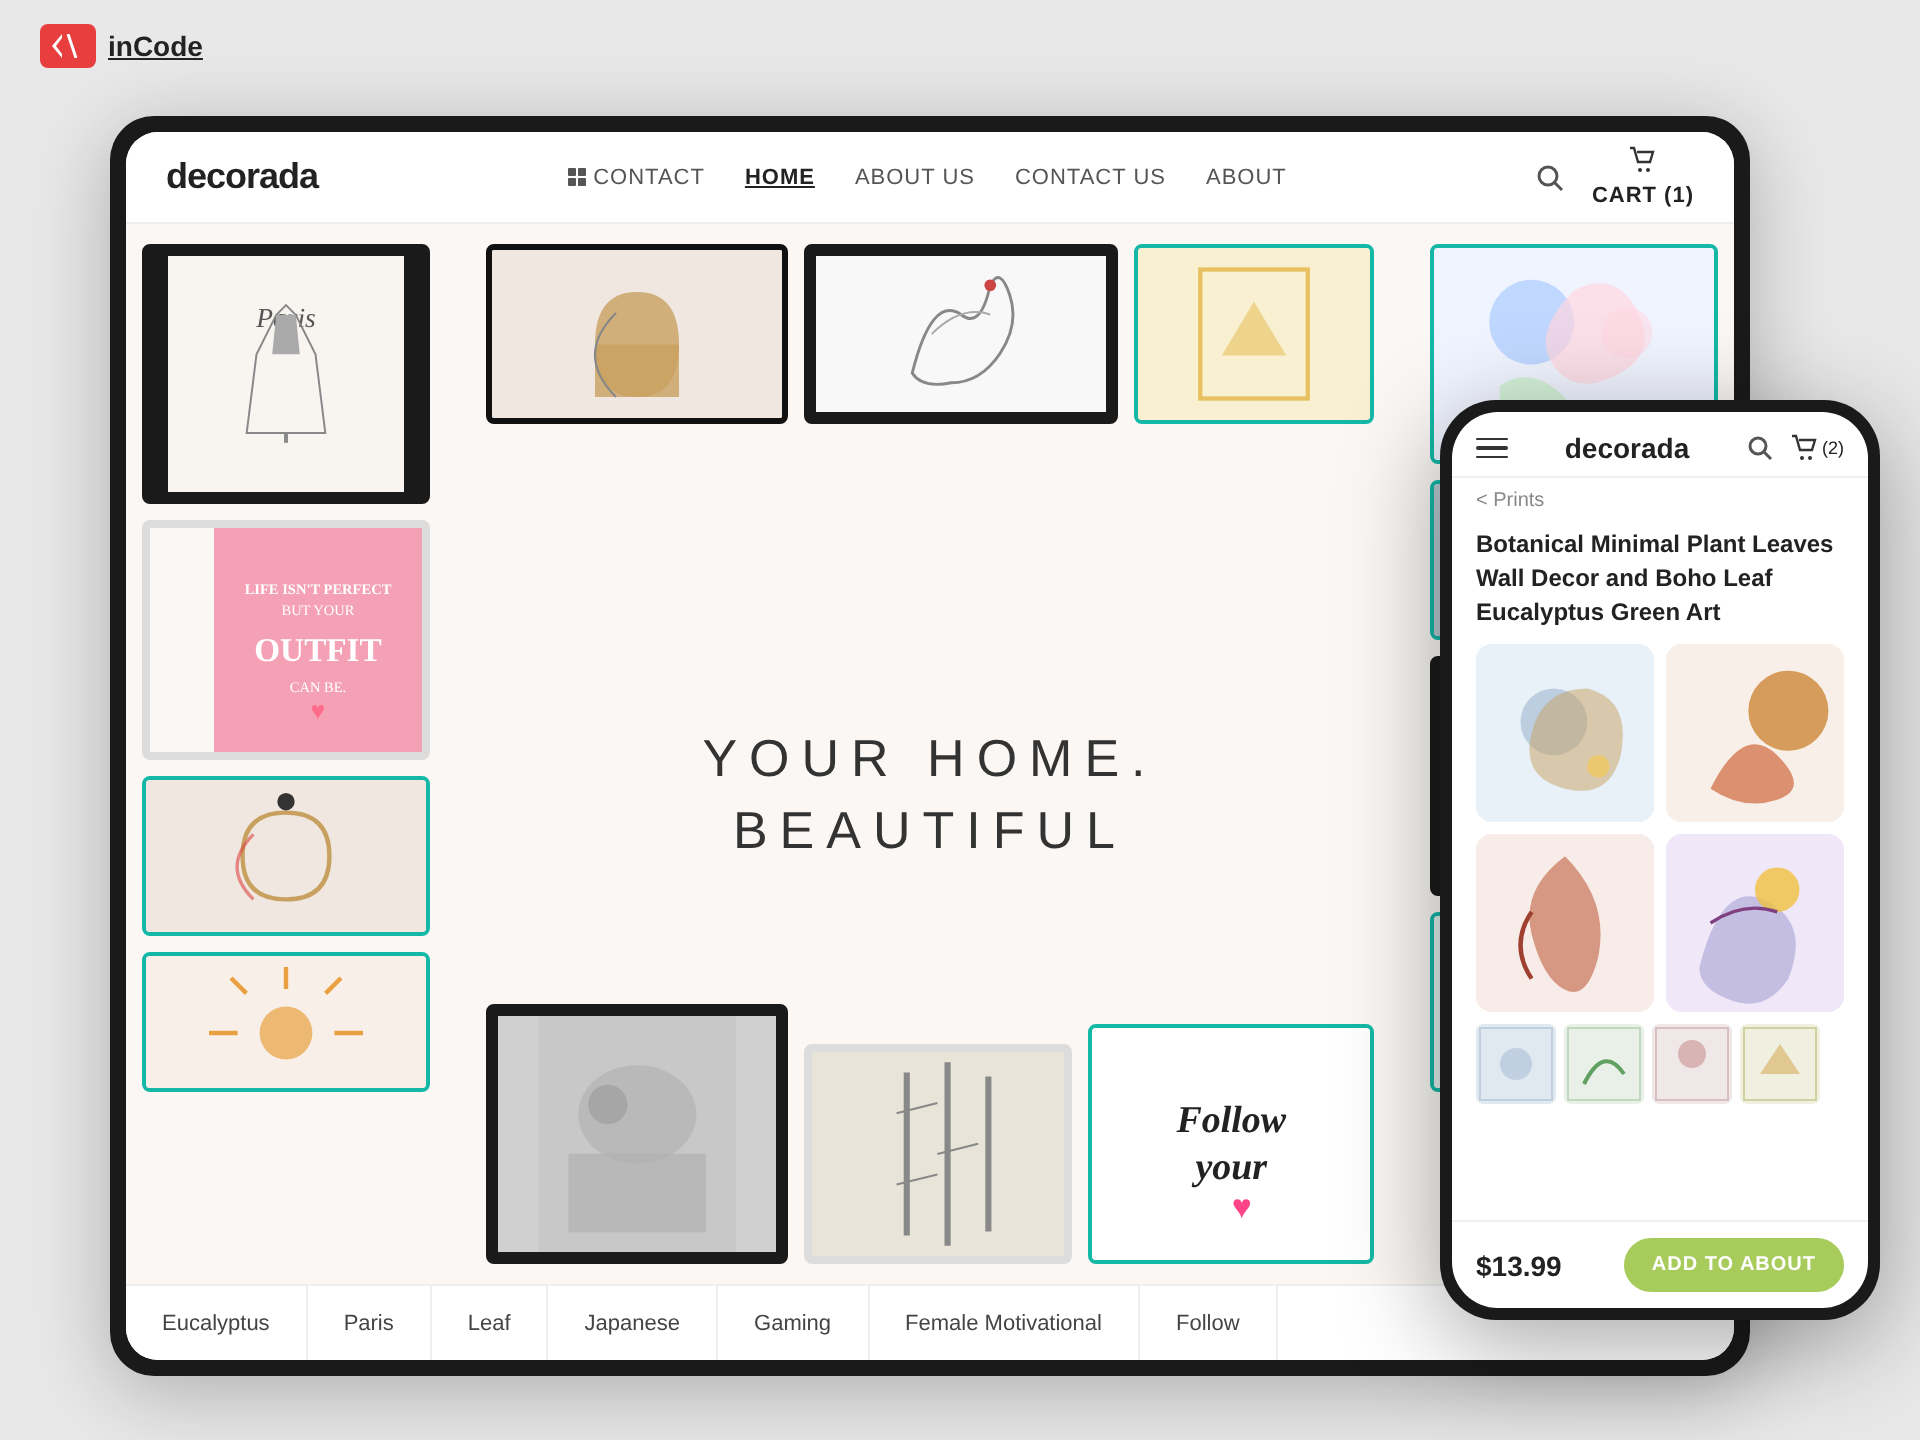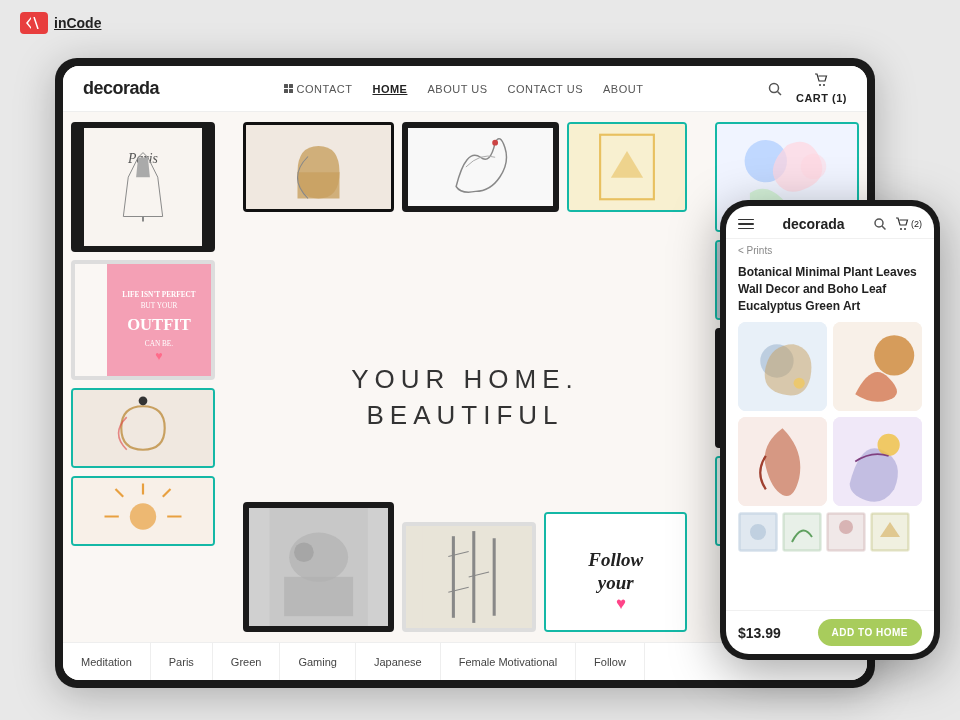--- a/index.html
+++ b/index.html
@@ -564,25 +564,25 @@
               <rect width="120" height="80" fill="#e0f0ec"></rect>
               <path d="M20,60 Q40,20 60,40 Q80,60 100,30" fill="none" stroke="#40b090" stroke-width="2"></path>
               <circle cx="60" cy="40" r="18" fill="#80d0b0" opacity="0.4"></circle>
             </svg>
           </div>
         </div>
       </div>
     </div>
 
     <div class="categories">
-      <div class="category-item">Meditation</div>
+      <div class="category-item">Eucalyptus</div>
       <div class="category-item">Paris</div>
-      <div class="category-item">Green</div>
+      <div class="category-item">Leaf</div>
+      <div class="category-item">Japanese</div>
       <div class="category-item">Gaming</div>
-      <div class="category-item">Japanese</div>
       <div class="category-item">Female Motivational</div>
       <div class="category-item">Follow</div>
     </div>
   </div>
 </div>
 
 <div class="phone">
   <div class="phone-inner">
 
     <div class="phone-nav">
@@ -675,16 +675,16 @@
           <rect x="2" y="2" width="36" height="36" fill="none" stroke="#d0d0a0" stroke-width="1"></rect>
           <path d="M10,25 L20,10 L30,25 Z" fill="#d0a040" opacity="0.5"></path>
         </svg>
       </div>
     </div>
 
     <div style="flex:1;"></div>
 
     <div class="phone-bottom">
       <span class="phone-price">$13.99</span>
-      <button class="phone-add-btn">ADD TO HOME</button>
+      <button class="phone-add-btn">ADD TO ABOUT</button>
     </div>
   </div>
 </div>
 
 </body></html>

